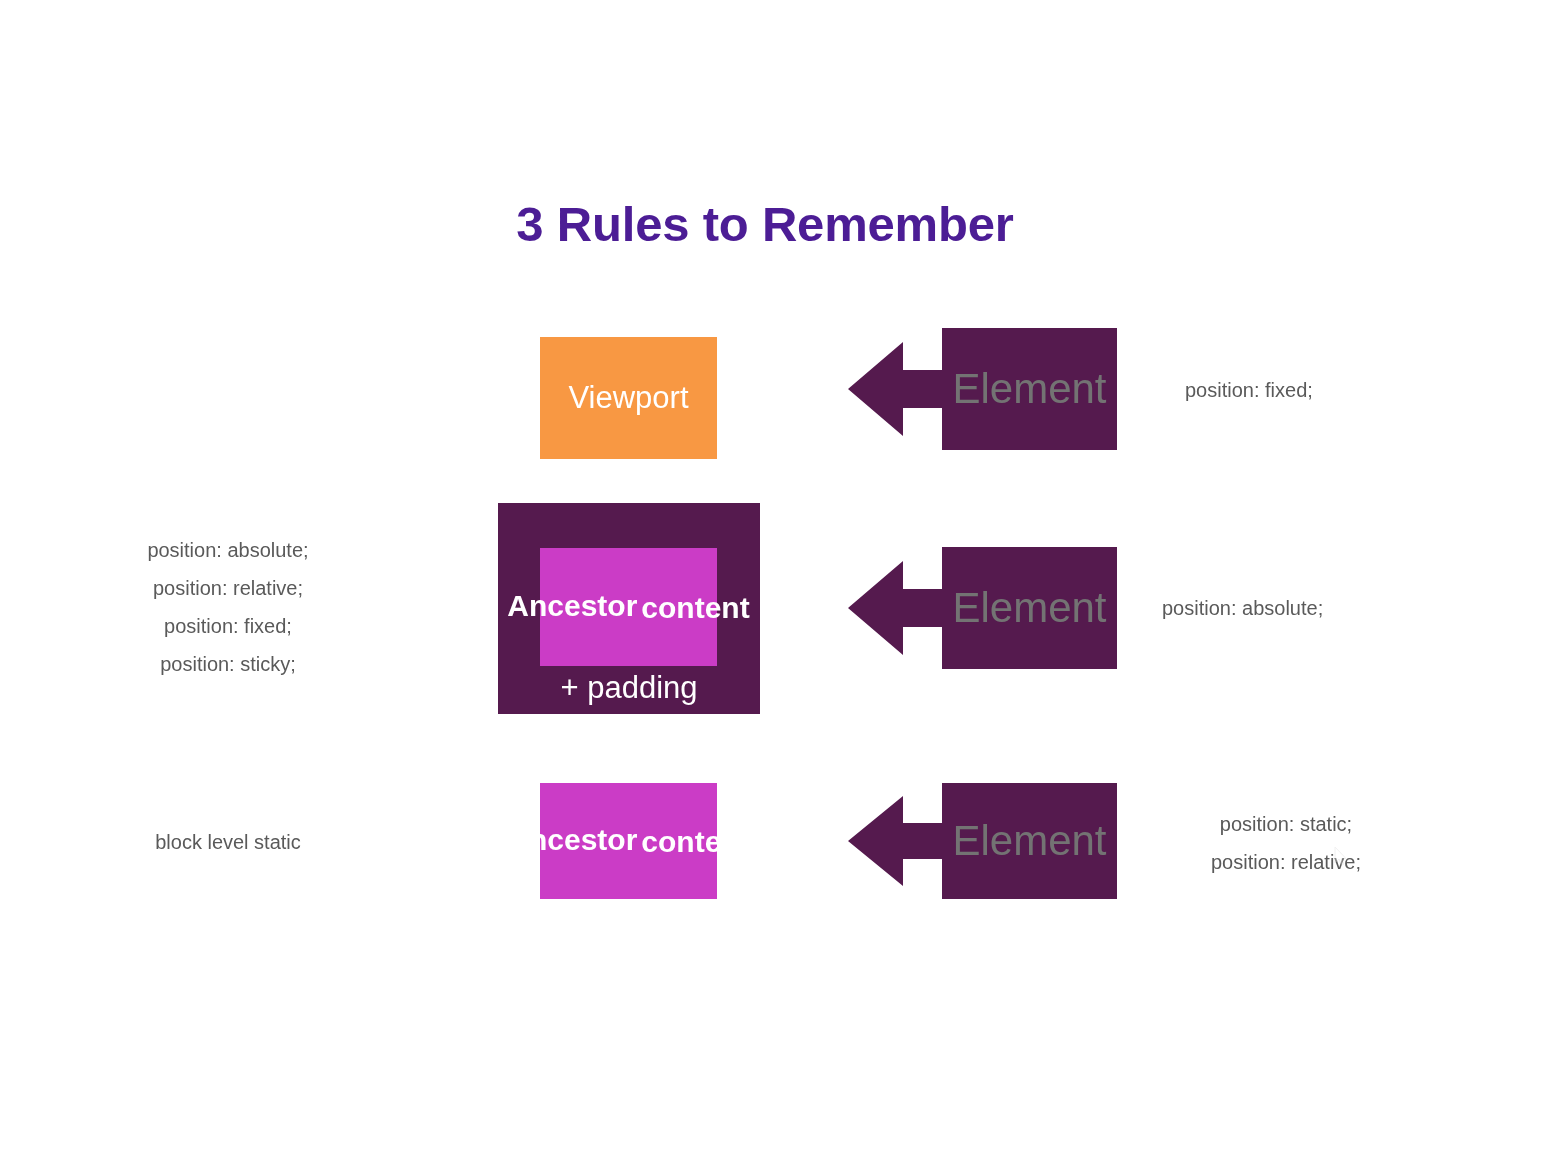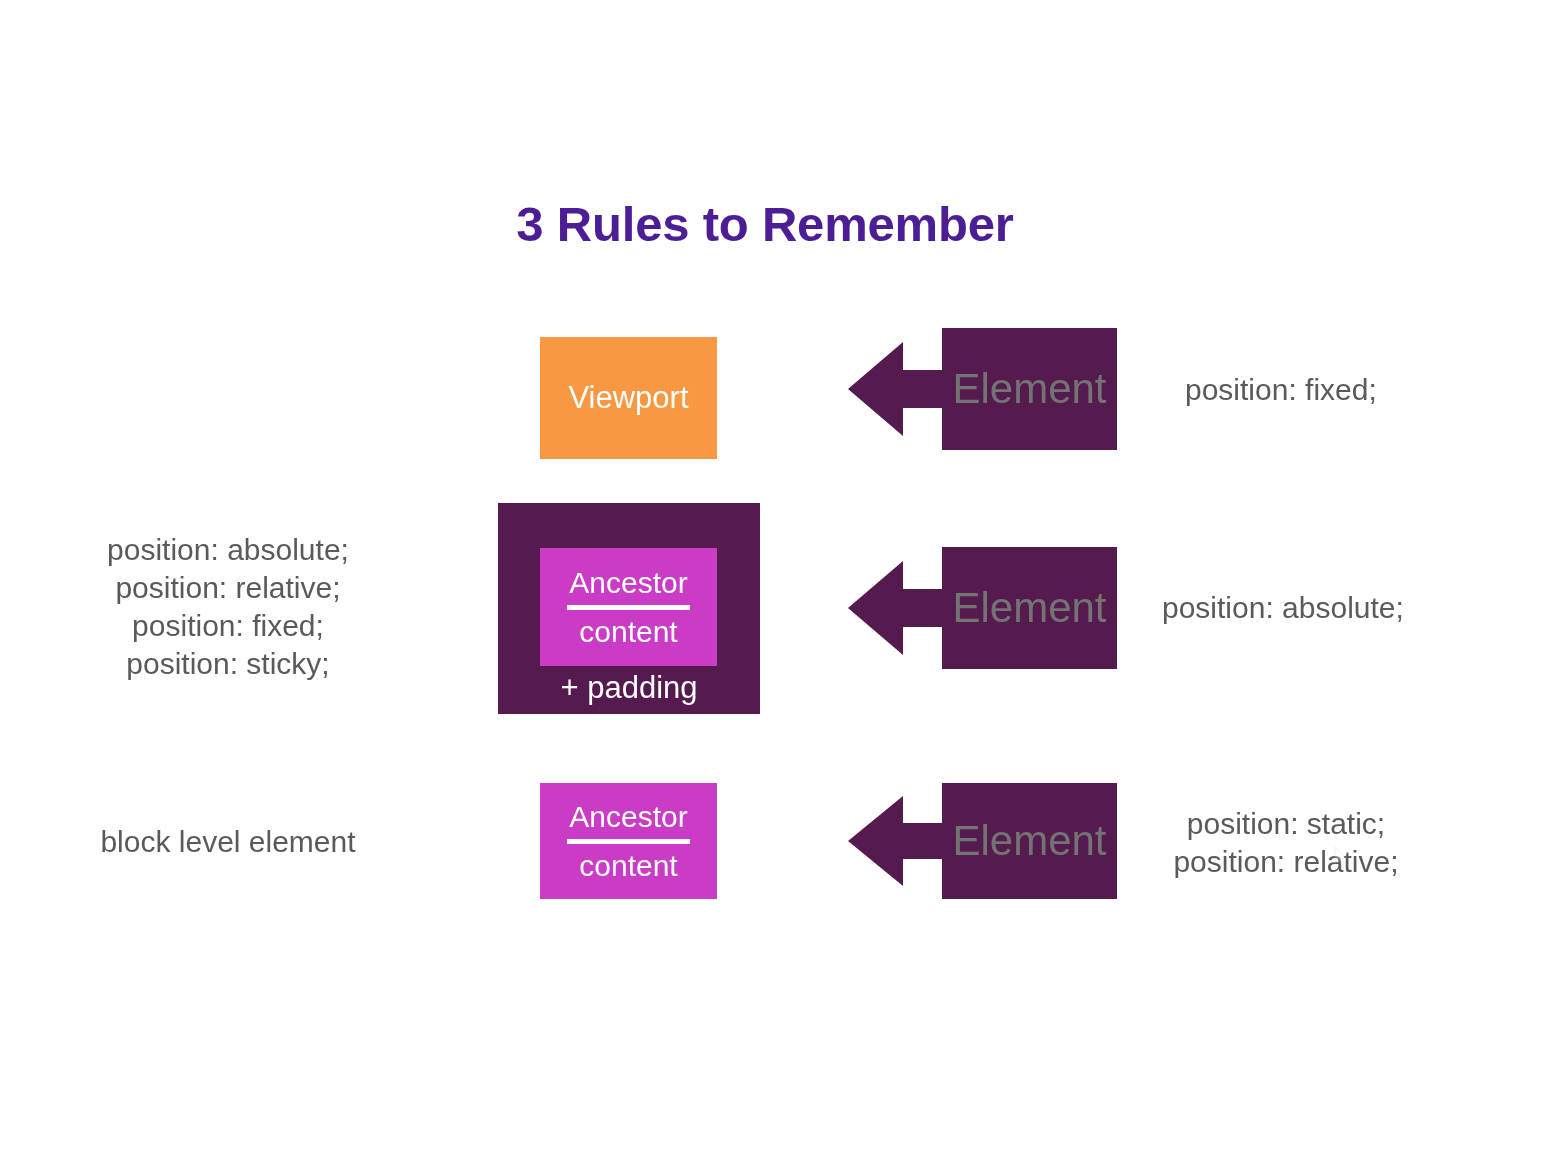--- a/index.html
+++ b/index.html
@@ -35,21 +35,21 @@
   
   #slide-title .title-inner {
     display: inline-block;
     transform: translateX(-8px);
   }
 
   
   .label {
     position: absolute;
     color: #5a5a5a;
-    font-size: 30px;
+    font-size: 20px;
     line-height: 38px;
     white-space: pre-line;
   }
   .label.center { text-align: center; }
   .label.left   { text-align: left; }
 
   
   .box {
     position: absolute;
     box-sizing: border-box;
@@ -66,22 +66,23 @@
     background: #cb3cc6;
     flex-direction: column;
     font-size: 30px;
     line-height: 38px;
   }
   .box-outer-padding {
     background: #551a4e;
   }
   .ancestor-frac {
     display: flex;
-    flex-direction: column;
+    flex-direction: row;
     align-items: center;
+    font-weight: bold;
   }
   .ancestor-frac .num {
     padding: 0 2px 2px 2px;
   }
   .ancestor-frac .rule {
     height: 5px;
     background: #ffffff;
     width: 100%;
     margin: 1px 0 2px 0;
   }
@@ -167,21 +168,21 @@
 
   <div class="element-group" style="left:848px; top:547px; width:269px; height:122px;">
     <svg class="arrow-svg" width="269" height="122" viewBox="0 0 269 122">
       <path d="M0,61 L55,14 L55,42 L94,42 L94,0 L269,0 L269,122 L94,122 L94,80 L55,80 L55,108 Z" fill="#551a4e"></path>
     </svg>
     <div class="element-label" style="left:94px; top:0; width:175px; height:122px;">Element</div>
   </div>
 
   <div class="label left" style="left:1162px; top:589px; width:360px;">position: absolute;</div>
 
-  <div class="label center" style="left:58px; top:823px; width:340px;">block level element</div>
+  <div class="label center" style="left:58px; top:823px; width:340px;">block level static</div>
 
   <div class="box box-ancestor" style="left:540px; top:783px; width:177px; height:116px;">
     <div class="ancestor-frac">
       <span class="num">Ancestor</span>
       <span class="rule"></span>
       <span class="den">content</span>
     </div>
   </div>
 
   <div class="element-group" style="left:848px; top:783px; width:269px; height:116px;">

